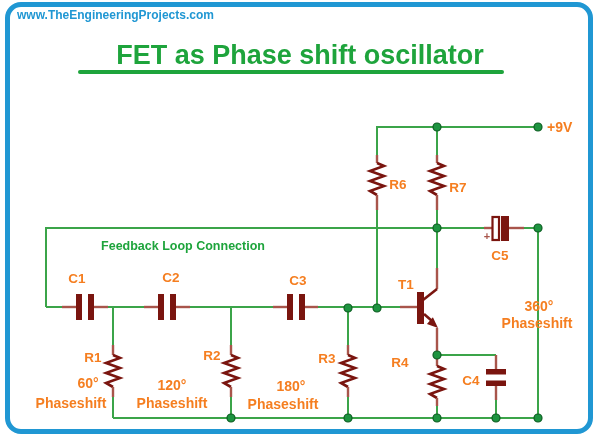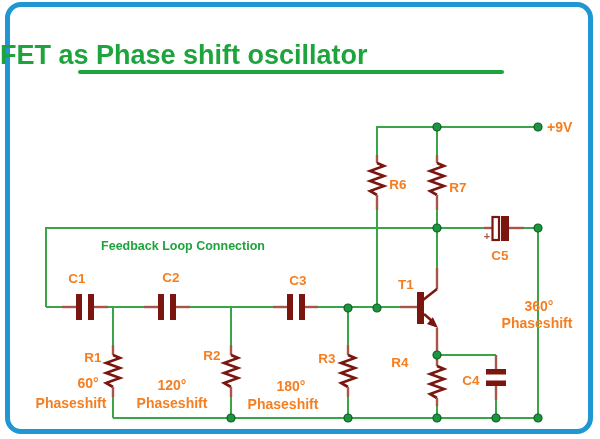--- a/index.html
+++ b/index.html
@@ -9,21 +9,21 @@
   }
   .frame{
     position:absolute;left:5px;top:2px;width:578px;height:422px;
     border:5px solid #2097d3;border-radius:16px;pointer-events:none;
   }
   .watermark{
     position:absolute;left:17px;top:8px;
     font-size:12px;font-weight:bold;color:#2097d3;white-space:nowrap;
   }
   .title{
-    position:absolute;left:0;top:40px;width:600px;
+    position:absolute;left:0;top:40px;width:600px;text-align:center;
     font-size:27px;font-weight:bold;color:#1ea43c;letter-spacing:0px;white-space:nowrap;
   }
   .title-underline{
     position:absolute;left:78px;top:70px;width:426px;height:4px;background:#1ea43c;border-radius:2px;
   }
   svg{position:absolute;left:0;top:0;}
   text{font-family:"Liberation Sans",sans-serif;font-weight:bold;}
   .lbl{fill:#f57e20;font-size:13.5px;}
   .phase{fill:#f57e20;font-size:14px;}
   .fbtxt{fill:#1ea43c;font-size:12.5px;}
@@ -35,20 +35,21 @@
   .plate{fill:#7a150f;stroke:none;}
   .dot{fill:#1d9440;stroke:#0e5e23;stroke-width:1.2;}
 </style>
 </head>
 <body>
 
 <div id="canvas">
 
   <div class="frame"></div>
 
+  <div class="watermark">www.TheEngineeringProjects.com</div>
 
   <div class="title">FET as Phase shift oscillator</div>
   <div class="title-underline"></div>
 
   <svg width="600" height="439" viewBox="0 0 600 439">
 
     <g>
       <polyline class="wire" points="377,155 377,127 538,127"></polyline>
     </g>
 

